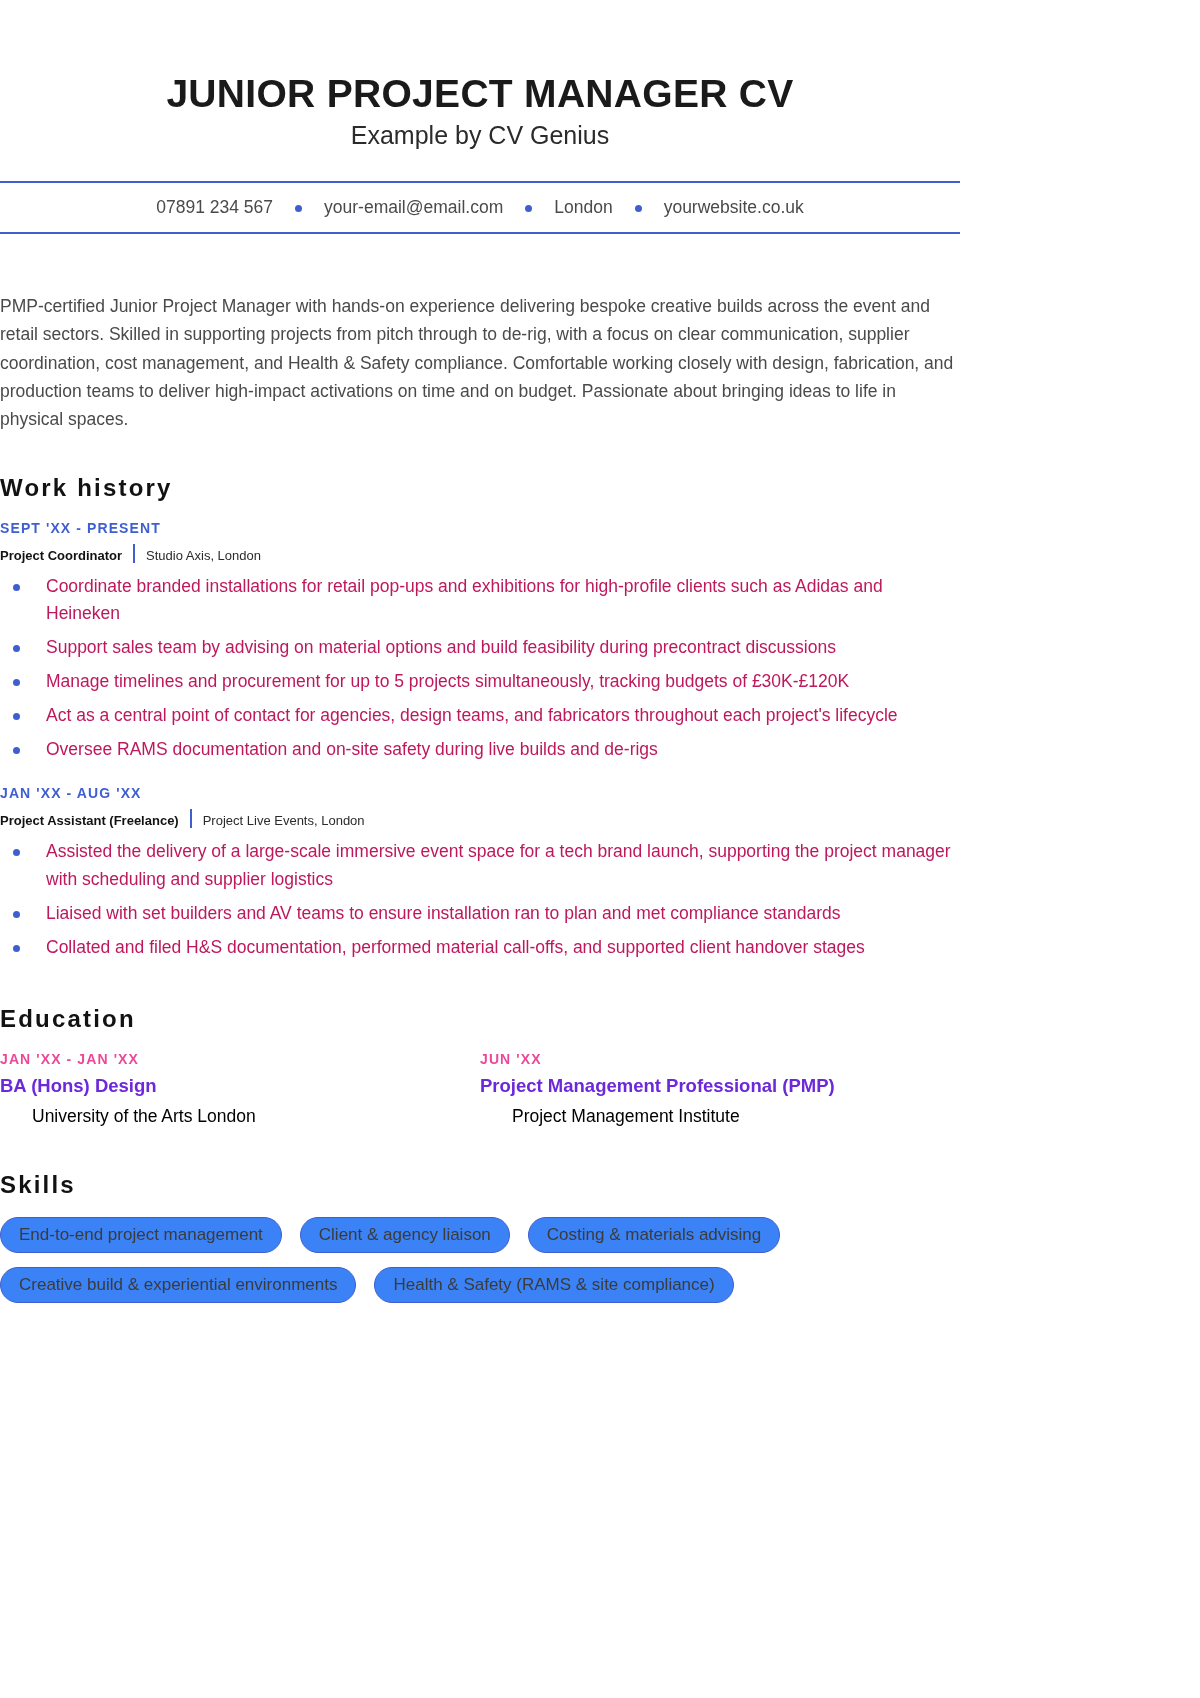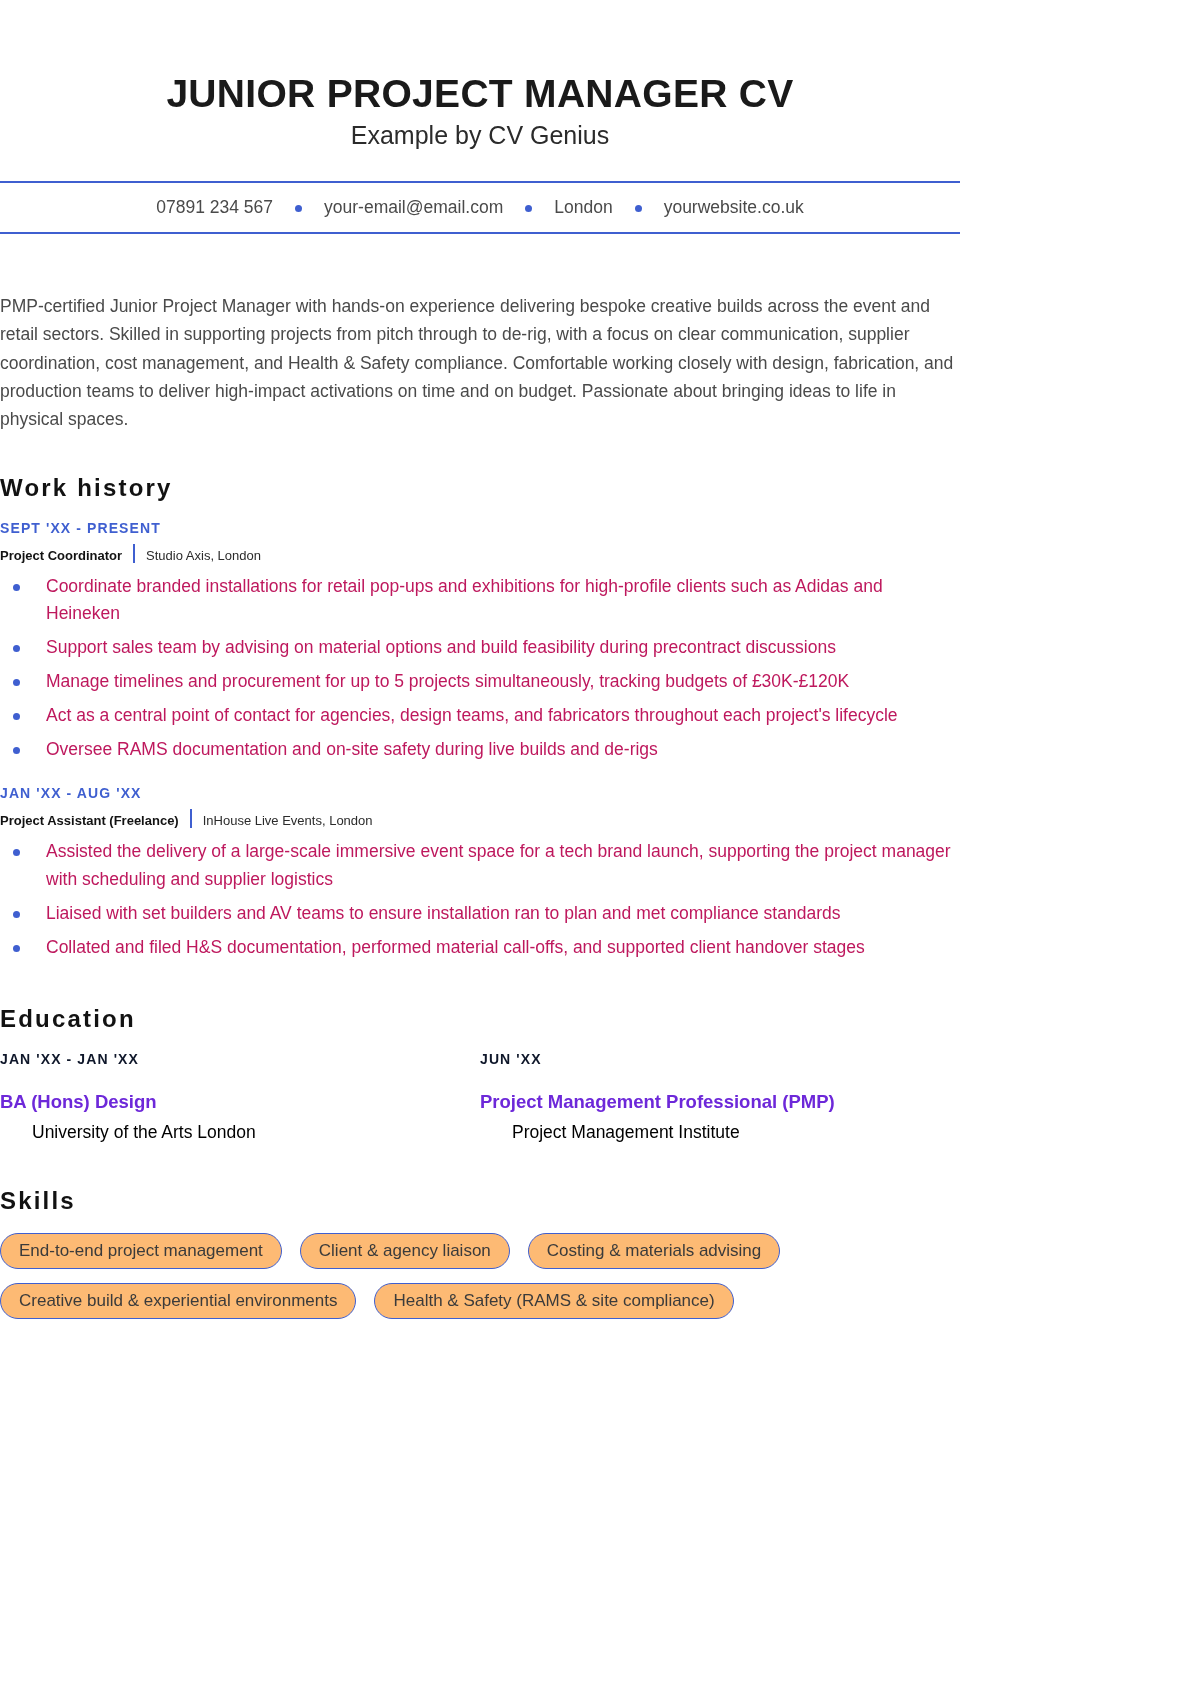--- a/index.html
+++ b/index.html
@@ -170,24 +170,24 @@
     display: grid;
     grid-template-columns: 1fr 1fr;
     column-gap: 0;
     row-gap: 0;
     margin-top: 2px;
   }
 
   .edu-dates {
     font-size: 14px;
     font-weight: 700;
-    color: #0f172a;
+    color: #ec4899;
     letter-spacing: 1.1px;
     text-transform: uppercase;
-    margin-bottom: 24px;
+    margin-bottom: 8px;
   }
 
   .edu-degree {
     font-size: 18.5px;
     font-weight: 700;
     color: #6d28d9;
     margin-bottom: 9px;
   }
 
   .edu-school {
@@ -207,21 +207,21 @@
   }
 
   .skill-pill {
     border: 1.6px solid #3f5fd0;
     border-radius: 999px;
     padding: 6px 18px 7px 18px;
     font-size: 17px;
     color: #3b3b3b;
     line-height: 1.25;
     white-space: nowrap;
-    background: #fdba74;
+    background: #3b82f6;
   }
 </style>
 </head>
 <body>
 
 <div class="page">
   <div class="sheet">
 
     <div>
       <h1 class="cv-name">JUNIOR PROJECT MANAGER CV</h1>
@@ -261,21 +261,21 @@
           <li>Act as a central point of contact for agencies, design teams, and fabricators throughout each project's lifecycle</li>
           <li>Oversee RAMS documentation and on-site safety during live builds and de-rigs</li>
         </ul>
       </div>
 
       <div class="job">
         <div class="job-dates">JAN 'XX - AUG 'XX</div>
         <div class="job-headline">
           <span class="job-title">Project Assistant (Freelance)</span>
           <span class="job-pipe"></span>
-          <span class="job-company">InHouse Live Events,  London</span>
+          <span class="job-company">Project Live Events,  London</span>
         </div>
         <ul class="bullets">
           <li>Assisted the delivery of a large-scale immersive event space for a tech brand launch, supporting the project manager with scheduling and supplier logistics</li>
           <li>Liaised with set builders and AV teams to ensure installation ran to plan and met compliance standards</li>
           <li>Collated and filed H&amp;S documentation, performed material call-offs, and supported client handover stages</li>
         </ul>
       </div>
     </section>
 
     <section>

